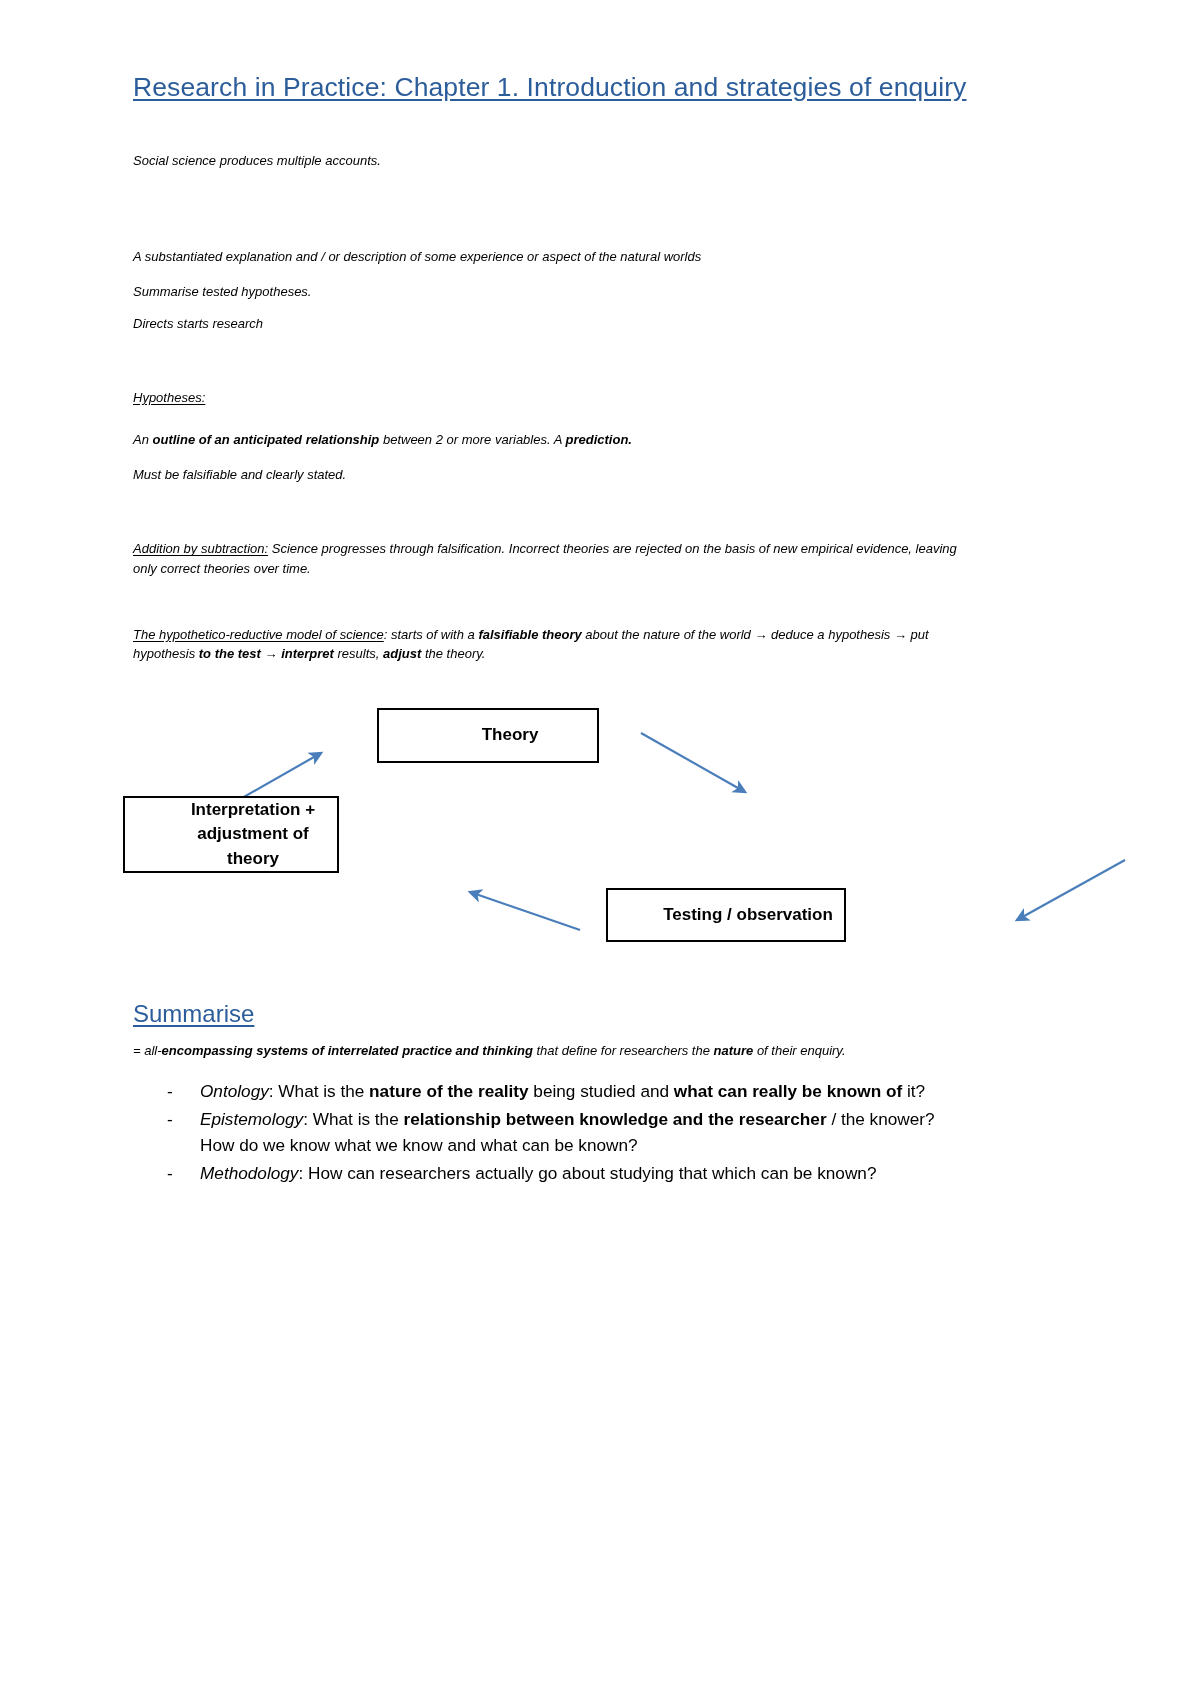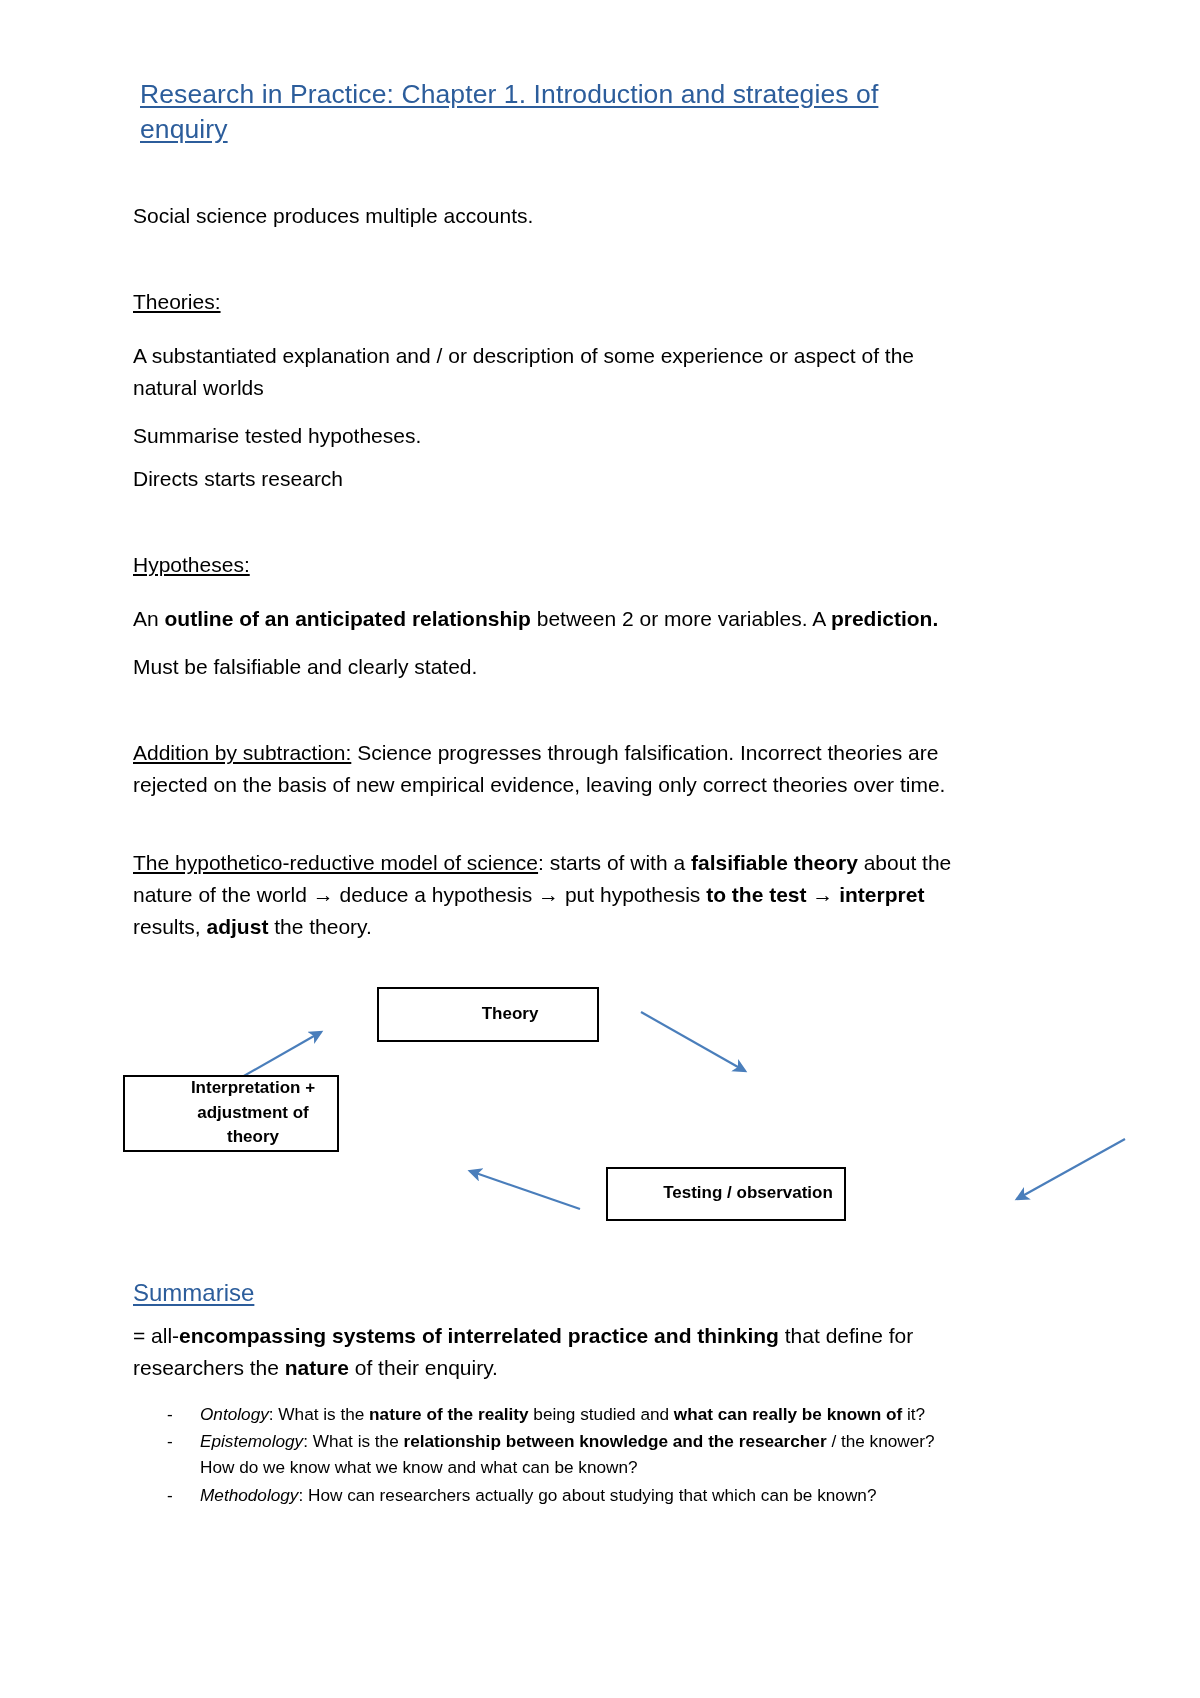--- a/index.html
+++ b/index.html
@@ -23,29 +23,30 @@
     width: 840px;
   }
 
   h1.doc-title {
     font-size: 26.5px;
     font-weight: normal;
     color: #2c5d9b;
     text-decoration: underline;
     text-underline-offset: 3px;
     line-height: 1.32;
-    margin: 7px;
+    margin: 0;
     padding-top: 70px;
     letter-spacing: 0.1px;
   }
 
   p.para {
-    font-size: 21px;
+    font-size: 13px;
     line-height: 1.52;
     margin: 0;
+    font-style: italic;
   }
   .sp-34 { height: 34px; }
   .sp-40 { height: 40px; }
   .sp-46 { height: 46px; }
   .sp-54 { height: 54px; }
   .sp-16 { height: 16px; }
   .sp-12 { height: 12px; }
   .sp-22 { height: 22px; }
 
   .uline { text-decoration: underline; text-underline-offset: 2px; }
@@ -119,21 +120,20 @@
 
 <div class="page">
   <div class="content">
 
     <h1 class="doc-title">Research in Practice: Chapter 1. Introduction and strategies of enquiry</h1>
 
     <div class="sp-46"></div>
     <p class="para">Social science produces multiple accounts.</p>
 
     <div class="sp-54"></div>
-    <p class="para"><span class="uline">Theories:</span></p>
 
     <div class="sp-22"></div>
     <p class="para">A substantiated explanation and / or description of some experience or aspect of the natural worlds</p>
     <div class="sp-16"></div>
     <p class="para">Summarise tested hypotheses.</p>
     <div class="sp-12"></div>
     <p class="para">Directs starts research</p>
 
     <div class="sp-54"></div>
     <p class="para"><span class="uline">Hypotheses:</span></p>

